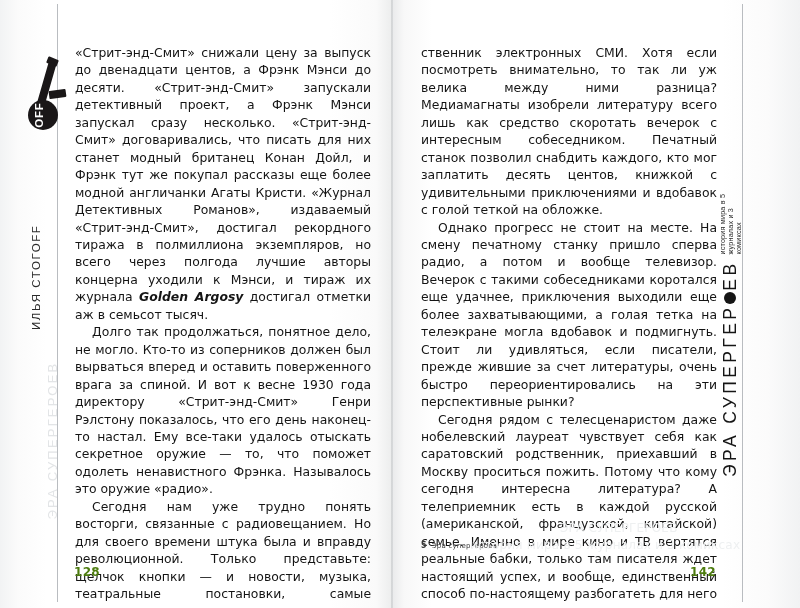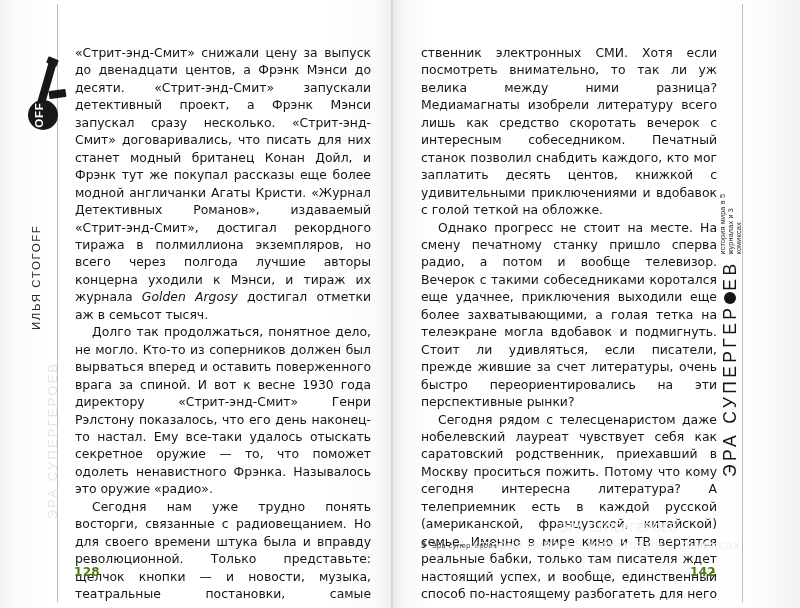--- a/index.html
+++ b/index.html
@@ -179,21 +179,21 @@
     -webkit-font-smoothing: antialiased;
   }
   .col-left  { left: 75px;  top: 44px;  width: 296px; }
   .col-right { left: 421px; top: 44px;  width: 296px; }
 
   .col p {
     margin: 0;
     text-indent: 17px;
   }
   .col p.cont { text-indent: 0; }
-  .col i { font-style: italic; }
+  .col i { font-style: italic; font-weight: bold; }
 
   
   .folio {
     position: absolute;
     font-family: "DejaVu Sans", sans-serif;
     font-weight: 700;
     font-size: 12px;
     color: #4d7c0f;
     letter-spacing: 0.3px;
   }

